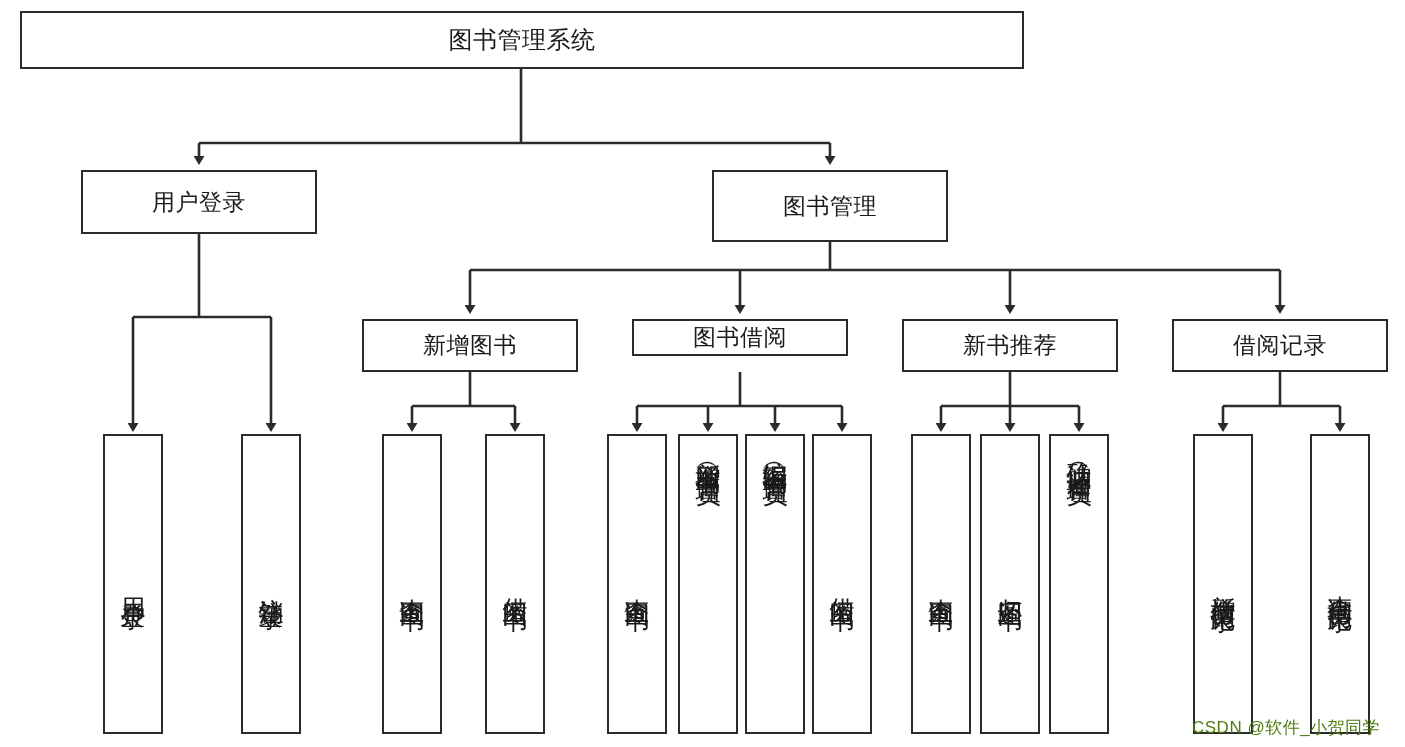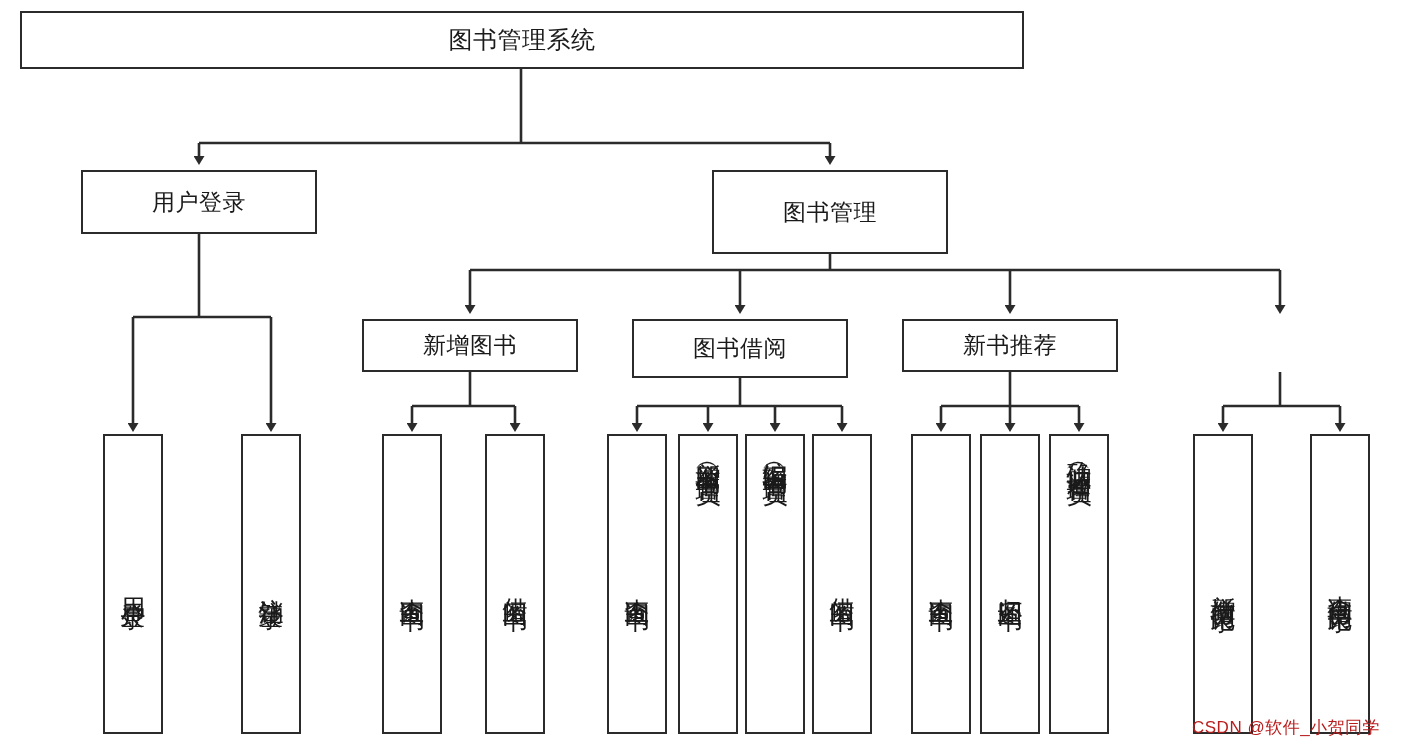--- a/index.html
+++ b/index.html
@@ -59,21 +59,21 @@
     font-size: 25px;
     line-height: 1.0;
     letter-spacing: 3px;
   }
   .node.vert.centered {
     align-items: center;
     padding-top: 0;
   }
   .watermark {
     position: absolute;
-    color: #b91c1c;
+    color: #4d7c0f;
     font-size: 17px;
     white-space: nowrap;
     letter-spacing: 0.5px;
   }
 </style>
 </head>
 <body>
 
 <div id="stage">
 
@@ -127,33 +127,36 @@
     </g>
   </svg>
 
   <div class="node root horiz" style="left:20px; top:11px; width:1004px; height:58px;">
     <span class="lbl">图书管理系统</span>
   </div>
 
   <div class="node horiz" style="left:81px; top:170px; width:236px; height:64px;">
     <span class="lbl">用户登录</span>
   </div>
-  <div class="node horiz" style="left:712px; top:170px; width:236px; height:84px;">
+  <div class="node horiz" style="left:712px; top:170px; width:236px; height:72px;">
     <span class="lbl">图书管理</span>
   </div>
 
   <div class="node horiz" style="left:362px; top:319px; width:216px; height:53px;">
     <span class="lbl">新增图书</span>
   </div>
-  <div class="node horiz" style="left:632px; top:319px; width:216px; height:59px;">
+  <div class="node horiz" style="left:632px; top:319px; width:216px; height:37px;">
     <span class="lbl">图书借阅</span>
   </div>
   <div class="node horiz" style="left:902px; top:319px; width:216px; height:53px;">
     <span class="lbl">新书推荐</span>
   </div>
+  <div class="node horiz" style="left:1172px; top:319px; width:216px; height:53px;">
+    <span class="lbl">借阅记录</span>
+  </div>
 
   <div class="node vert centered" style="left:103px; top:434px; width:60px; height:300px;">
     <span class="lbl">用户登录</span>
   </div>
   <div class="node vert centered" style="left:241px; top:434px; width:60px; height:300px;">
     <span class="lbl">注销登录</span>
   </div>
 
   <div class="node vert centered" style="left:382px; top:434px; width:60px; height:300px;">
     <span class="lbl">查询图书</span>

